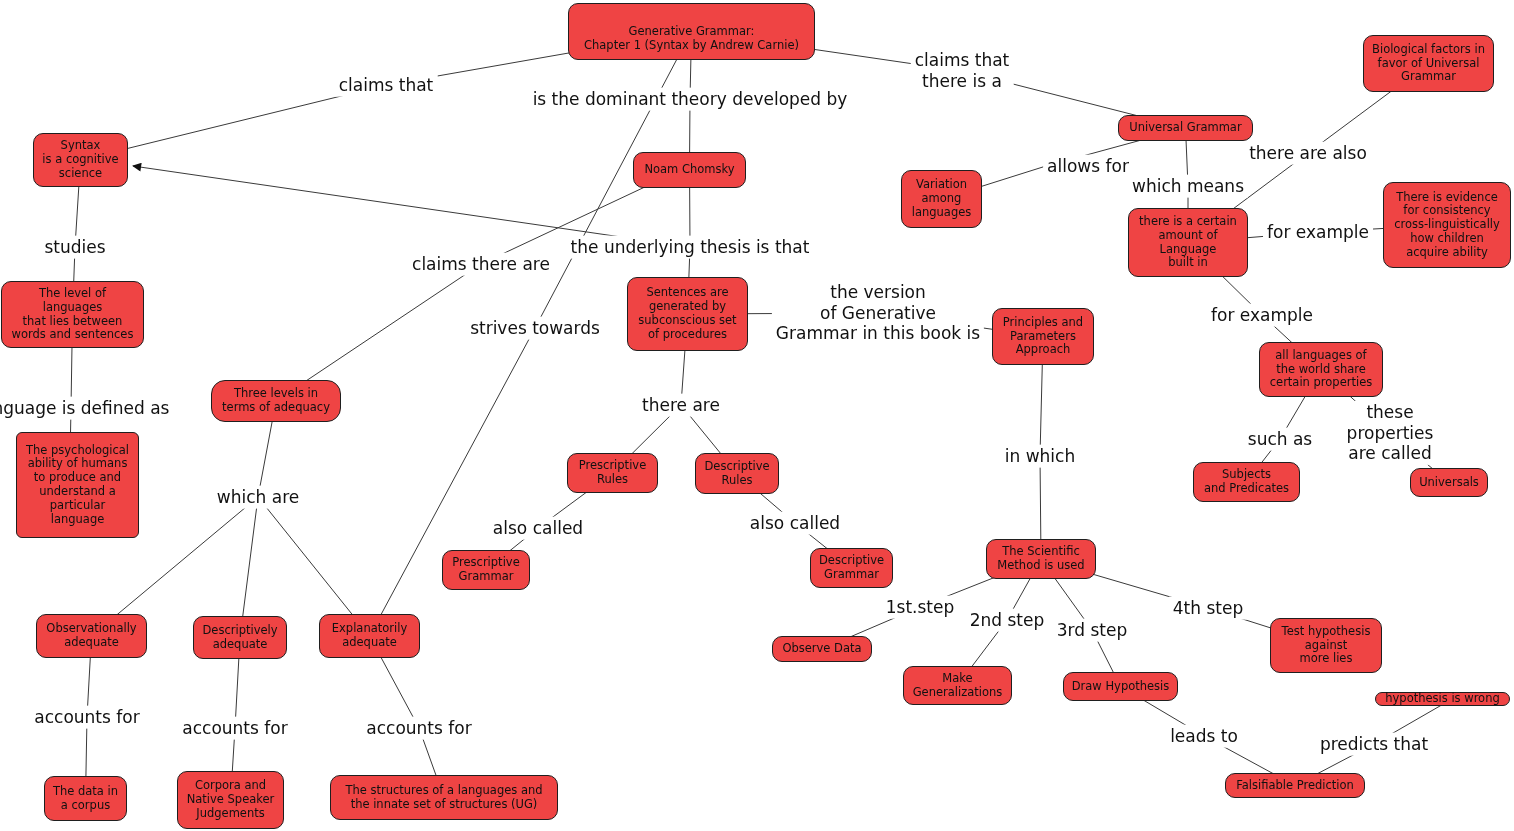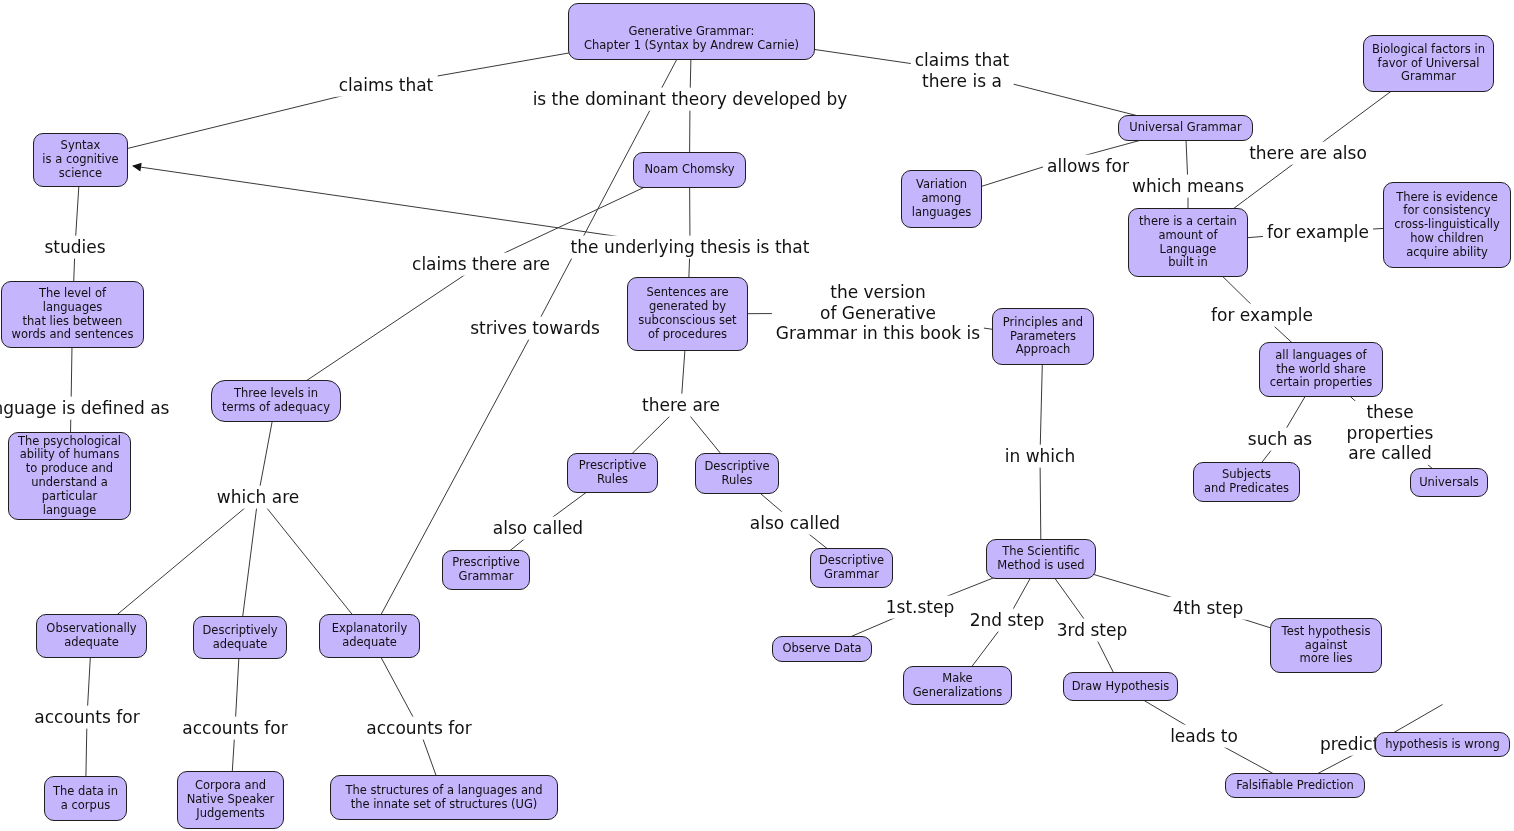--- a/index.html
+++ b/index.html
@@ -1,20 +1,20 @@
 <!DOCTYPE html>
 <html><head>
 <meta charset="utf-8">
 <style>
   html,body{margin:0;padding:0;background:#ffffff;}
   #map{position:relative;overflow:hidden;background:#ffffff;
        font-family:"DejaVu Sans","Liberation Sans",sans-serif;}
   #edges{position:absolute;left:0;top:0;z-index:1;}
   .node{position:absolute;box-sizing:border-box;z-index:3;
-        background:#c4b5fd;border:1px solid #1f1f1f;border-radius:10px;
+        background:#ef4444;border:1px solid #1f1f1f;border-radius:10px;
         display:flex;align-items:center;justify-content:center;
         text-align:center;font-size:11.5px;line-height:1.2;color:#111;
         white-space:pre-line;padding:2px 3px;}
   .node.valign-bottom{align-items:flex-end;padding-bottom:6px;}
   .label{position:absolute;z-index:2;transform:translate(-50%,-50%);
          background:#ffffff;text-align:center;font-size:17px;line-height:1.22;
          color:#111;white-space:pre-line;padding:1px 4px;}
 </style>
 </head>
 <body>
@@ -144,21 +144,21 @@
 built in</div>
     <div class="node" style="left: 1383px; top: 182px; width: 128px; height: 86px;">There is evidence
 for consistency
 cross-linguistically
 how children
 acquire ability</div>
     <div class="node" style="left: 1px; top: 281px; width: 143px; height: 67px;">The level of
 languages
 that lies between
 words and sentences</div>
-    <div class="node" style="left: 8px; top: 432px; width: 123px; height: 88px;">The psychological
+    <div class="node" style="left: 16px; top: 432px; width: 123px; height: 106px; border-radius: 6px;">The psychological
 ability of humans
 to produce and
 understand a
 particular
 language</div>
     <div class="node" style="left: 211px; top: 380px; width: 130px; height: 42px; border-radius: 14px;">Three levels in
 terms of adequacy</div>
     <div class="node" style="left: 992px; top: 308px; width: 102px; height: 57px;">Principles and
 Parameters
 Approach</div>
@@ -188,21 +188,21 @@
 adequate</div>
     <div class="node" style="left: 319px; top: 614px; width: 101px; height: 44px;">Explanatorily
 adequate</div>
     <div class="node" style="left: 772px; top: 636px; width: 100px; height: 26px;">Observe Data</div>
     <div class="node" style="left: 903px; top: 666px; width: 109px; height: 39px;">Make
 Generalizations</div>
     <div class="node" style="left: 1063px; top: 672px; width: 115px; height: 29px;">Draw Hypothesis</div>
     <div class="node" style="left: 1270px; top: 618px; width: 112px; height: 55px;">Test hypothesis
 against
 more lies</div>
-    <div class="node" style="left: 1375px; top: 732px; width: 135px; height: 25px;">hypothesis is wrong</div>
+    <div class="node" style="left: 1375px; top: 692px; width: 135px; height: 14px;">hypothesis is wrong</div>
     <div class="node" style="left: 1225px; top: 773px; width: 140px; height: 25px;">Falsifiable Prediction</div>
     <div class="node" style="left: 44px; top: 776px; width: 83px; height: 45px;">The data in
 a corpus</div>
     <div class="node" style="left: 177px; top: 771px; width: 107px; height: 58px;">Corpora and
 Native Speaker
 Judgements</div>
     <div class="node" style="left: 330px; top: 775px; width: 228px; height: 45px;">The structures of a languages and
 the innate set of structures (UG)</div>
   </div>
 

